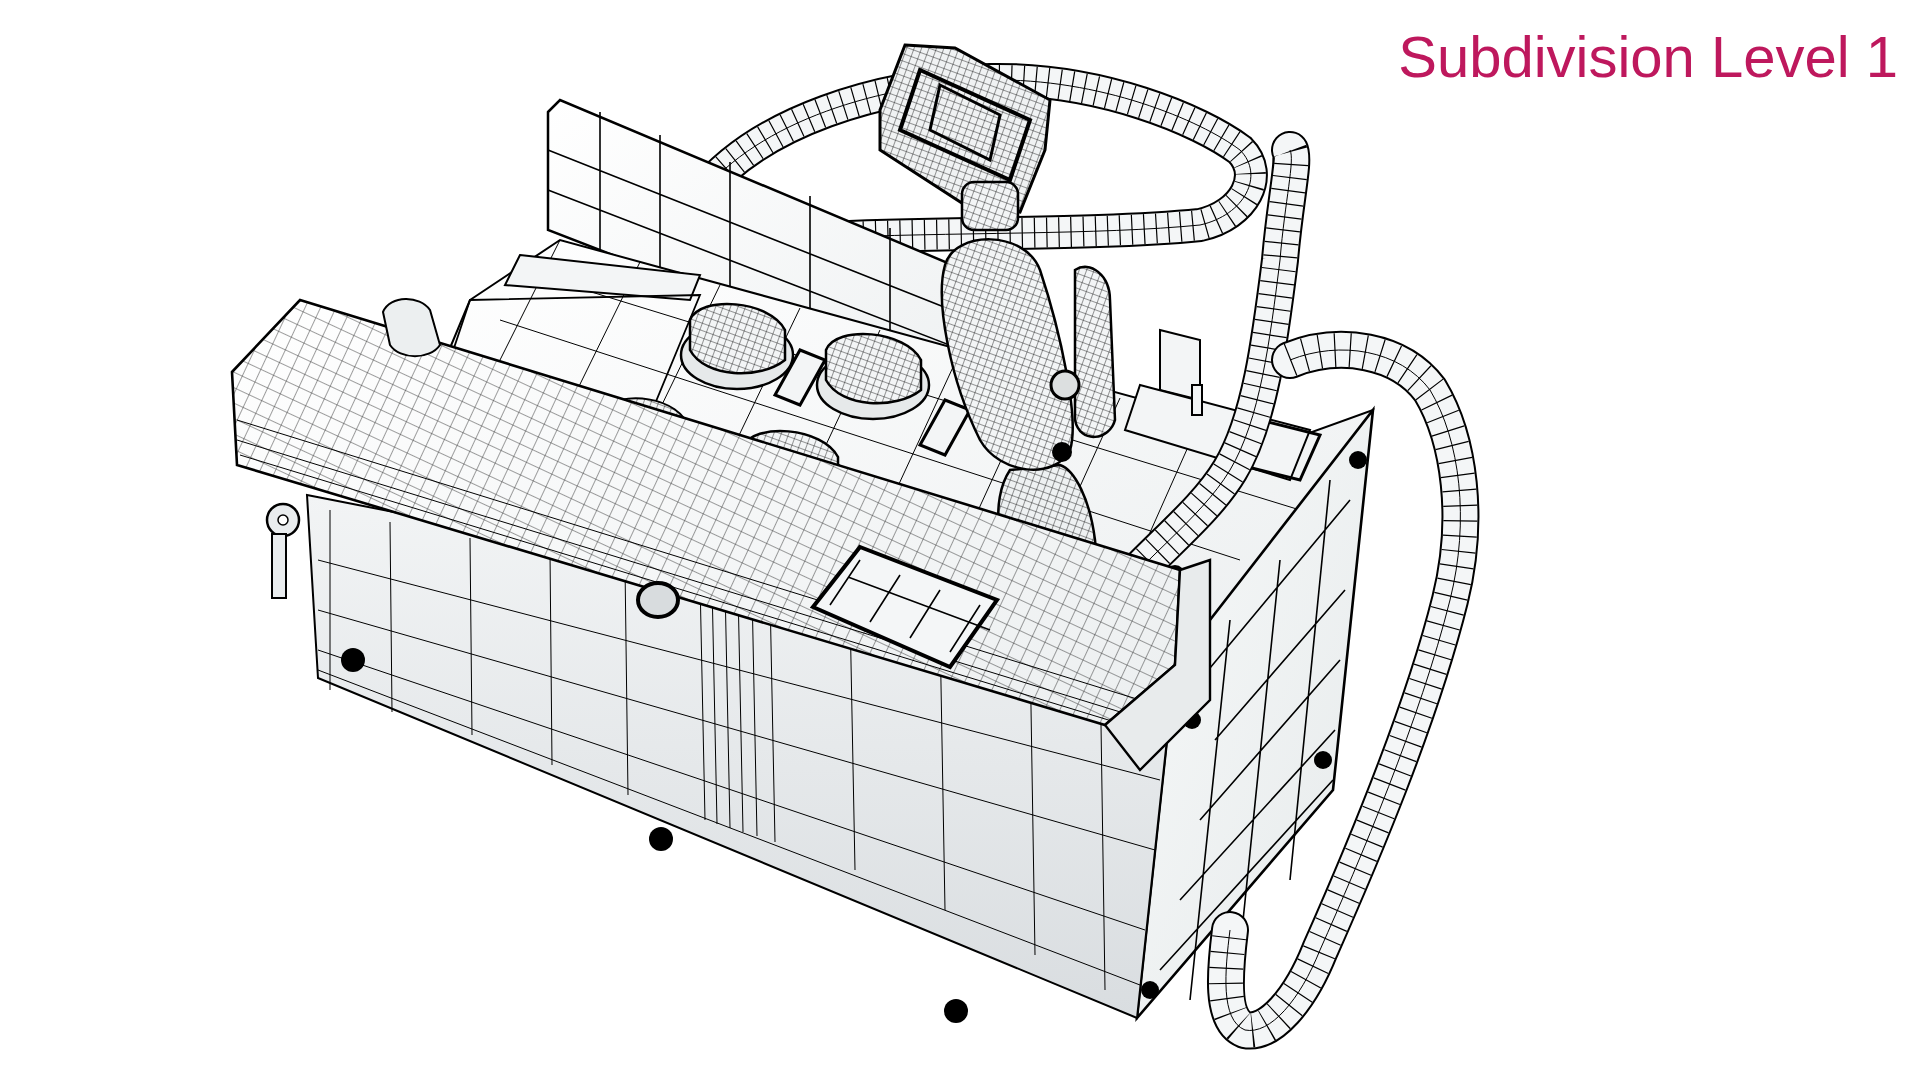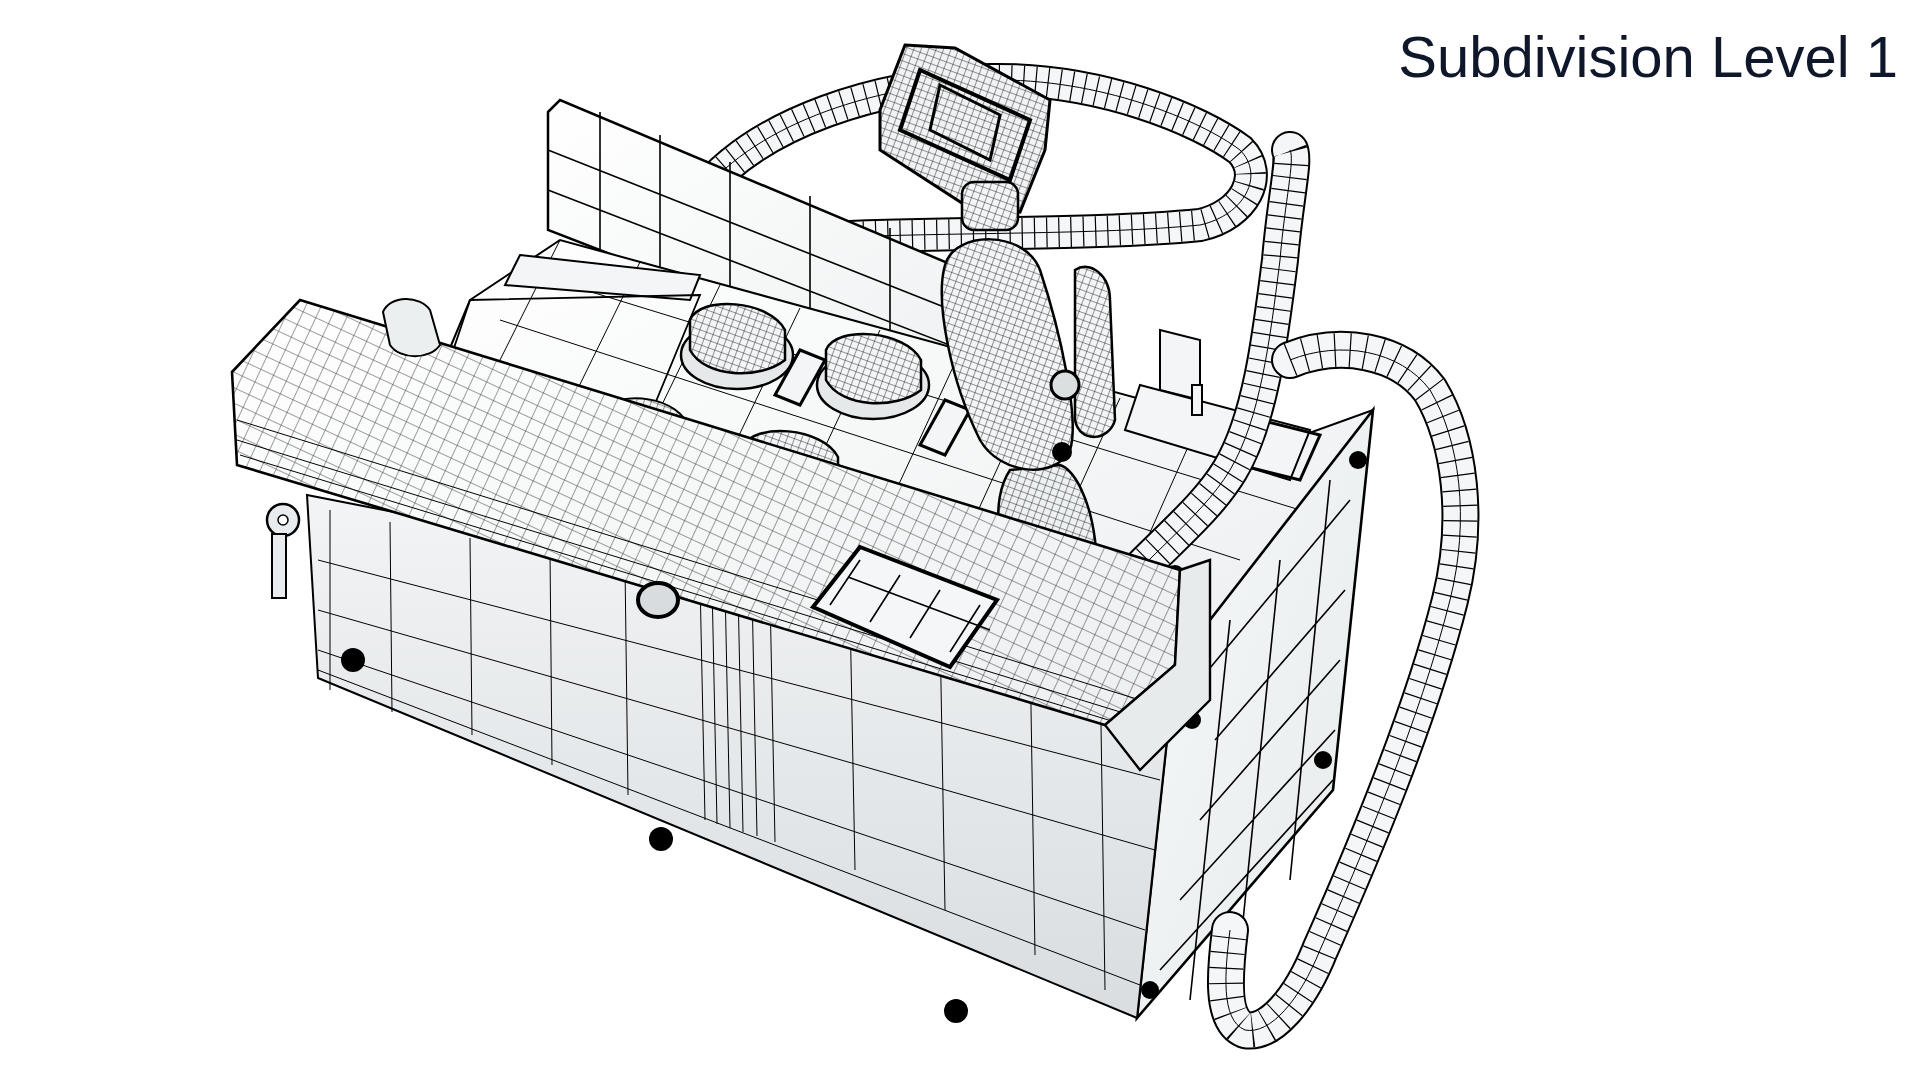--- a/index.html
+++ b/index.html
@@ -1,20 +1,20 @@
 <!DOCTYPE html>
 <html><head>
   <meta charset="utf-8">
   <style>
     html, body { margin: 0; padding: 0; background: #ffffff; }
     body { width: 1920px; height: 1080px; position: relative; overflow: hidden; font-family: "Liberation Sans", sans-serif; }
     .label {
       position: absolute; right: 22px; top: 28px;
       font-family: "Liberation Sans", sans-serif;
-      font-size: 58px; color: #0f172a; letter-spacing: 0px; line-height: 1;
+      font-size: 58px; color: #be185d; letter-spacing: 0px; line-height: 1;
       white-space: nowrap;
     }
     .model { position: absolute; left: 0; top: 0; width: 1920px; height: 1080px; }
     .wire { stroke: #000; stroke-width: 1.6; fill: none; }
     .wire-thin { stroke: #000; stroke-width: 1; fill: none; }
   </style>
 </head>
 <body>
 
 <div class="label">Subdivision Level 1</div>

